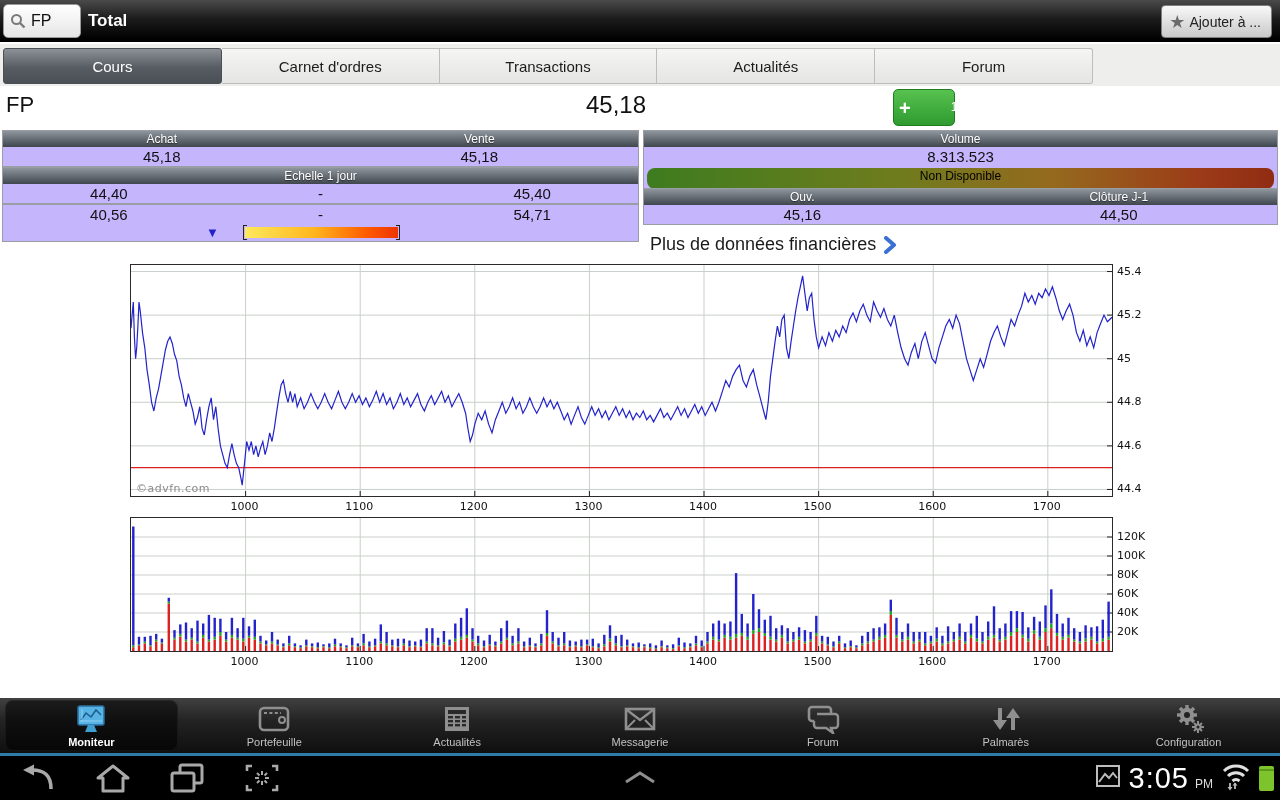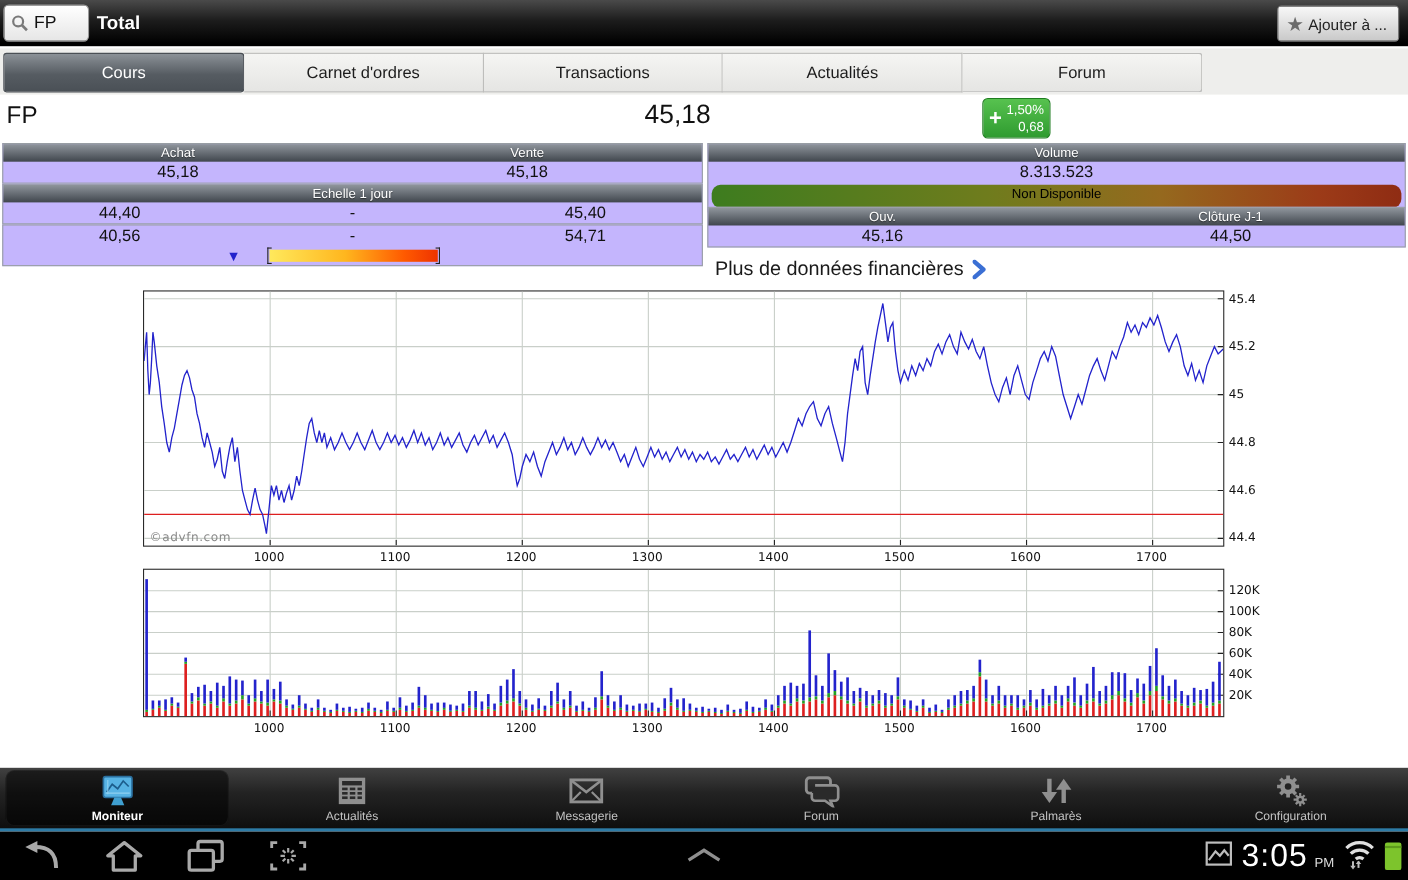--- a/index.html
+++ b/index.html
@@ -32,21 +32,21 @@
     border-radius:3px; }
 
   
   .quoterow { position:absolute; top:88px; left:0; width:1280px; height:40px; background:#fff; }
   .qsymbol { position:absolute; left:6px; top:4px; font-size:22px; color:#111; }
   .qprice { position:absolute; left:0; top:3px; width:1232px; text-align:center; font-size:24px; color:#111; }
   .qbadge { position:absolute; left:893px; top:1px; width:62px; height:37px; border-radius:5px;
     background:linear-gradient(#57c24f,#2f9b30); border:1px solid #1f7d20; color:#fff;
     display:flex; align-items:center; padding:0 5px; }
   .qbadge .plus { font-size:20px; font-weight:bold; line-height:1; }
-  .qbadge .col { flex:1; display:flex; flex-direction:column; align-items:flex-end; line-height:1.25; }
+  .qbadge .col { flex:1; display:flex; align-items:flex-end; line-height:1.25;margin-left:40px; }
   .qbadge .col span { font-size:12px; }
 
   
   .tbox { position:absolute; background:#c4b5fd; border:1px solid #989ea4; }
   .thead { height:16px; background:linear-gradient(#8f959c,#40464d); display:flex; }
   .thead span { flex:1; color:#fff; font-size:12px; line-height:16px; text-align:center;
     text-shadow:0 1px 1px rgba(0,0,0,.5); }
   .trow { height:19px; display:flex; }
   .trow span { flex:1; font-size:15px; line-height:19px; text-align:center; color:#111; }
   .indrow { position:relative; height:17px; }
@@ -824,20 +824,30 @@
           <polyline points="8,16 13,9 18,13 23,6 28,11" fill="none" stroke="#1c5d8c" stroke-width="1.5"></polyline>
           <line x1="9" y1="5" x2="9" y2="18" stroke="#8fd0f0" stroke-width="1"></line>
           <line x1="7" y1="17" x2="29" y2="17" stroke="#8fd0f0" stroke-width="1"></line>
           <path d="M15 21 L21 21 L24 28 L12 28 Z" fill="#3f9fd0"></path>
         </svg>
       </span>
       <span class="nlabel">Moniteur</span>
     </div>
     <div class="navitem">
       <span class="nicon">
+        <svg width="34" height="30" viewBox="0 0 34 30">
+          <rect x="3" y="4" width="28" height="22" rx="4" fill="none" stroke="#8f8f8f" stroke-width="2.6"></rect>
+          <line x1="7" y1="9" x2="24" y2="9" stroke="#8f8f8f" stroke-width="2" stroke-dasharray="3,2.4"></line>
+          <circle cx="25" cy="16" r="3" fill="none" stroke="#8f8f8f" stroke-width="2"></circle>
+        </svg>
+      </span>
+      <span class="nlabel">Portefeuille</span>
+    </div>
+    <div class="navitem">
+      <span class="nicon">
         <svg width="32" height="30" viewBox="0 0 32 30">
           <rect x="4" y="3" width="24" height="24" fill="#8f8f8f"></rect>
           <rect x="7" y="6" width="18" height="4" fill="#2a2a2a"></rect>
           <g fill="#2a2a2a">
             <rect x="7" y="12" width="5" height="2.4"></rect>
               <rect x="14" y="12" width="5" height="2.4"></rect>
               <rect x="21" y="12" width="4" height="2.4"></rect>
             <rect x="7" y="16" width="5" height="2.4"></rect>
               <rect x="14" y="16" width="5" height="2.4"></rect>
               <rect x="21" y="16" width="4" height="2.4"></rect>

